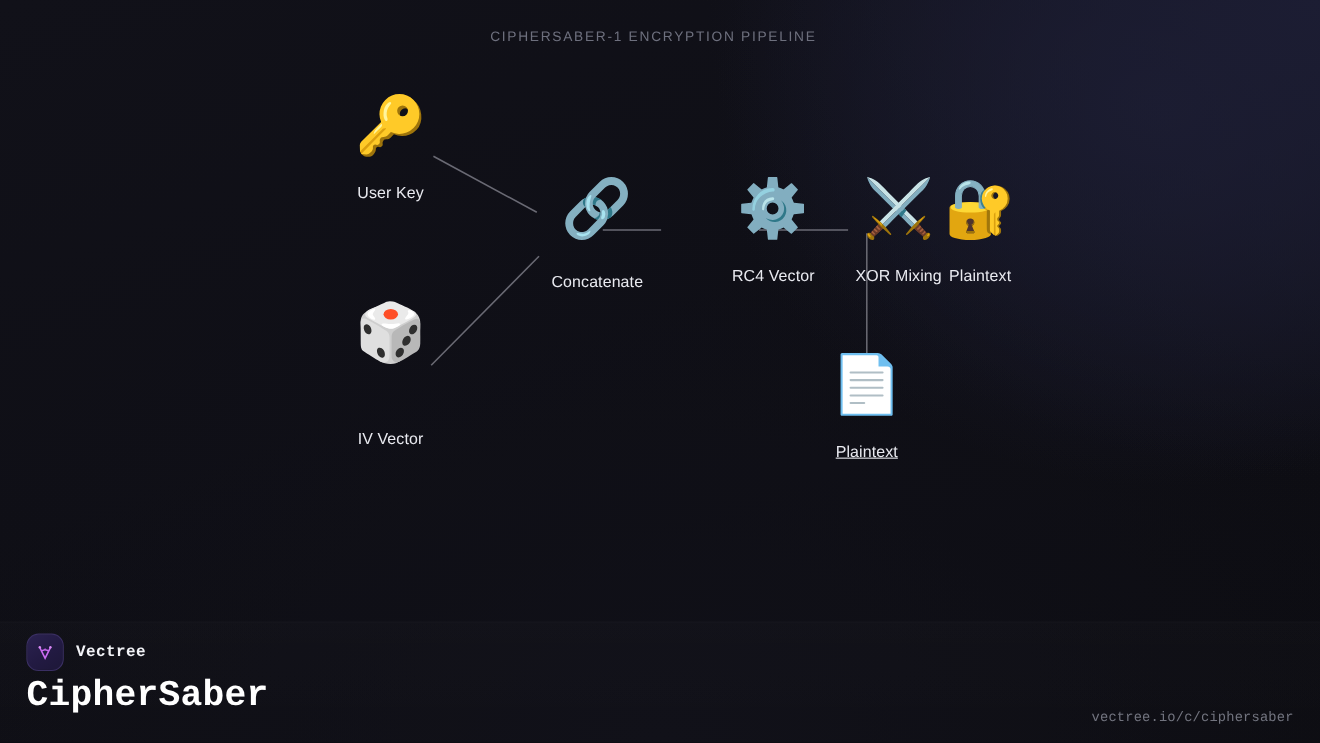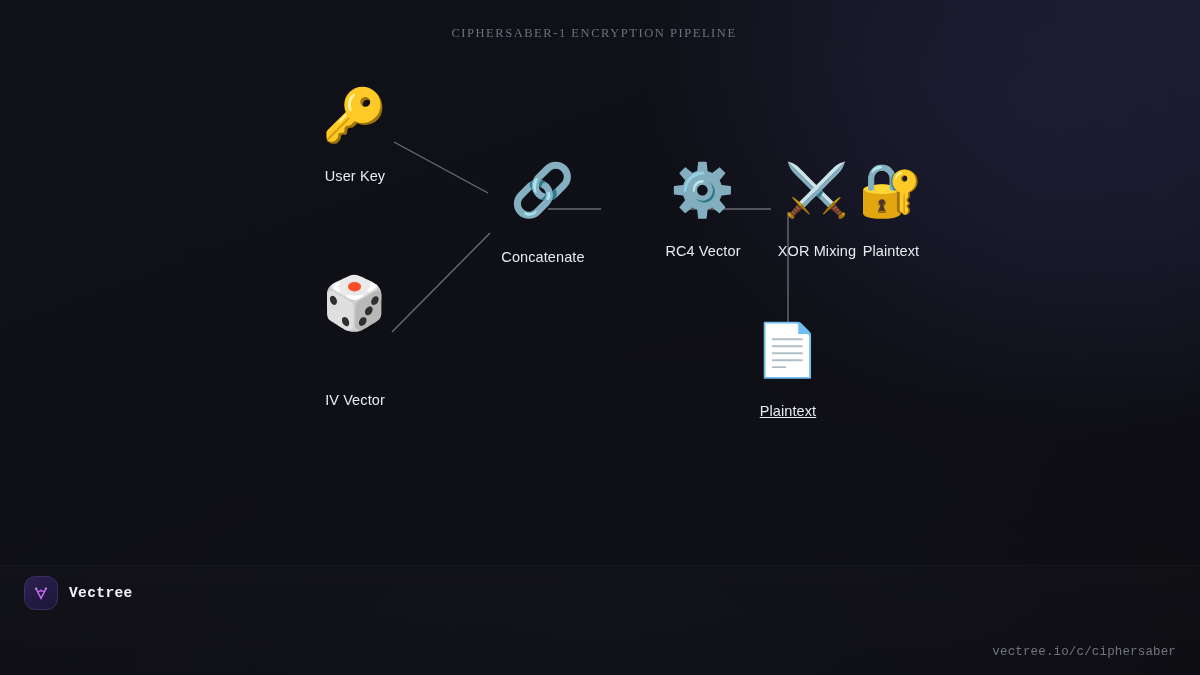--- a/index.html
+++ b/index.html
@@ -22,21 +22,21 @@
     -webkit-font-smoothing: antialiased;
   }
 
   
   .diagram-title {
     position: absolute;
     top: 26px;
     left: 0;
     width: 1188px;
     text-align: center;
-    font-family: Liberation Serif, serif;
+    font-family: Liberation Sans, sans-serif;
     font-size: 12.5px;
     letter-spacing: 1.55px;
     color: #6e707e;
     white-space: pre;
   }
 
   
   #graph {
     position: absolute;
     inset: 0;
@@ -177,17 +177,18 @@
             <path d="M15.6 10.4 L12 9.1"></path>
           </g>
           <circle cx="6.2" cy="6.6" r="1.35" fill="#d98af5"></circle>
           <circle cx="17.8" cy="6.6" r="1.35" fill="#d98af5"></circle>
           <circle cx="12" cy="8.8" r="1.05" fill="#b95ce0"></circle>
         </svg>
       </div>
       <div class="brand-name">Vectree</div>
     </div>
 
+    <div class="page-title">CipherSaber</div>
 
     <div class="footer-url">vectree.io/c/ciphersaber</div>
   </div>
 
 </div>
 
 </body></html>

